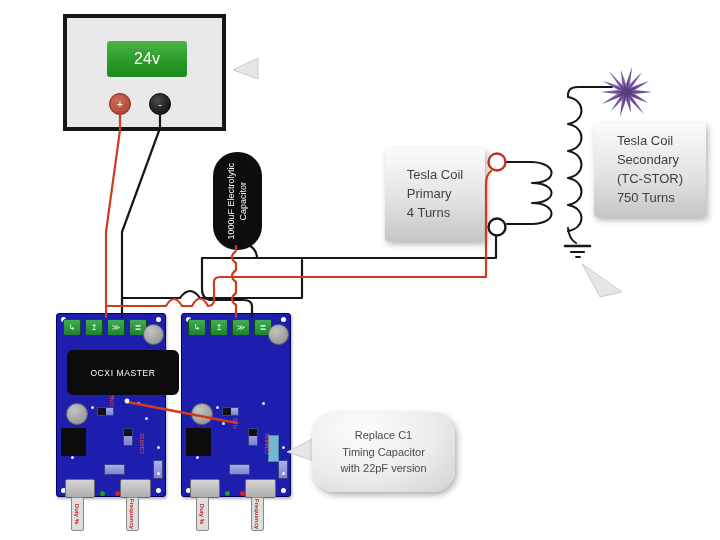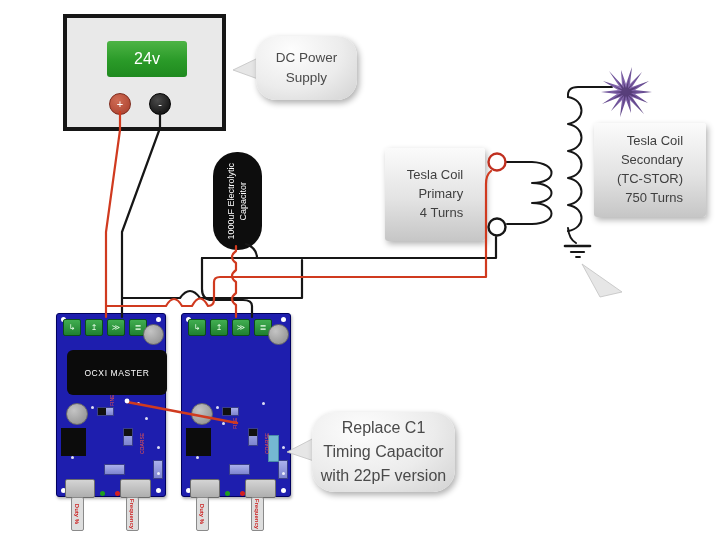--- a/index.html
+++ b/index.html
@@ -22,45 +22,45 @@
 
   
   .cap{left:213px;top:152px;width:49px;height:98px;background:#0d0d0d;border-radius:24px;
        z-index:2;display:flex;align-items:center;justify-content:center;}
   .cap span{transform:rotate(-90deg);color:#fff;font-size:9px;line-height:1.35;
        text-align:center;white-space:pre;width:98px;}
 
   
   .labelbox{background:linear-gradient(180deg,#fbfbfb 0%,#e3e3e3 55%,#c6c6c6 100%);
        border-radius:3px;box-shadow:2px 3px 6px rgba(0,0,0,.30);z-index:2;
-       display:flex;align-items:center;justify-content:center;text-align:right;
+       display:flex;align-items:center;justify-content:center;text-align:left;
        color:#3f3f3f;font-size:13px;line-height:1.45;}
   .lb-primary{left:385px;top:148px;width:100px;height:93px;}
   .lb-secondary{left:594px;top:123px;width:112px;height:94px;}
 
   
   .bubble{background:radial-gradient(ellipse at 35% 22%,#fdfdfd 0%,#ececec 55%,#d2d2d2 100%);
        box-shadow:2px 3px 6px rgba(0,0,0,.32);z-index:6;
        display:flex;align-items:center;justify-content:center;text-align:center;
        color:#4a4a4a;}
   .cb-dc{left:256px;top:36px;width:101px;height:64px;border-radius:20px;font-size:13.5px;line-height:1.45;}
   .cb-rf{left:594px;top:288px;width:102px;height:57px;border-radius:28px;font-size:16px;}
-  .cb-c1{left:312px;top:412px;width:143px;height:80px;border-radius:22px;font-size:16px;line-height:1.5;}
+  .cb-c1{left:312px;top:412px;width:143px;height:80px;border-radius:22px;font-size:11px;line-height:1.5;}
 
   
   .board{top:313px;width:110px;height:184px;background:#1e1eae;border:1.5px solid #000060;
        box-sizing:border-box;border-radius:3px;box-shadow:1px 2px 3px rgba(0,0,0,.30);z-index:2;}
   .b-master{left:56px;} .b-slave{left:181px;}
   .corner{position:absolute;width:5px;height:5px;border-radius:50%;background:#fff;}
   .term-blk{position:absolute;top:5px;width:18px;height:17px;box-sizing:border-box;
        background:linear-gradient(180deg,#41ae50,#1f8030);border:1px solid #0b4d19;border-radius:2px;
        color:#eaffea;font-size:8px;display:flex;align-items:center;justify-content:center;}
   .gcirc{position:absolute;border-radius:50%;
        background:radial-gradient(circle at 35% 32%,#c4c4c4,#8a8a8a);border:1px solid #6a6a6a;box-sizing:border-box;}
-  .pcb-display{position:absolute;left:10px;top:36px;width:100px;height:45px;background:#0b0b0b;
+  .pcb-display{position:absolute;left:10px;top:36px;width:112px;height:45px;background:#0b0b0b;
        border-radius:6px;color:#fff;font-size:8.5px;letter-spacing:.6px;
        display:flex;align-items:center;justify-content:center;}
   .blacksq{position:absolute;left:4px;top:114px;width:25px;height:28px;background:#0c0c0c;}
   .comp{position:absolute;background:linear-gradient(180deg,#aab0ec,#7d84cf);border:1px solid #3a3f8a;box-sizing:border-box;}
   .comp .dark{position:absolute;left:0;top:0;width:8px;height:100%;background:#111;}
   .compA{left:40px;top:93px;width:17px;height:9px;}
   .compB{left:66px;top:114px;width:10px;height:18px;}
   .compB .dark{width:100%;height:7px;}
   .compC{left:47px;top:150px;width:21px;height:11px;}
   .compD{left:96px;top:146px;width:10px;height:19px;}
@@ -222,19 +222,17 @@
     <circle cx="497" cy="162" r="8.5" fill="#ffffff" stroke="#c03020" stroke-width="2.4"></circle>
     <circle cx="497" cy="227" r="8.5" fill="#ffffff" stroke="#161616" stroke-width="2.4"></circle>
     <circle cx="127" cy="401" r="2.4" fill="#ffffff"></circle>
 
     <g>
       <polygon fill="url(#sparkGrad)" points="652,92 635,94 648,103 632,97 644,114 630,100 631,113 626,100 620,117 622,100 611,111 620,97 602,104 617,94 601,92 618,90 603,81 619,86 609,71 622,85 621,70 626,84 632,67 630,84 642,72 632,87 649,81 635,90"></polygon>
       <polygon fill="#4e3570" opacity="0.85" points="640,92 631,93 638,98 629,95 636,104 628,96 629,104 626,96 623,106 624,96 618,102 623,95 613,99 621,93 612,92 622,91 614,86 622,89 617,80 624,88 623,80 626,88 629,78 628,88 635,81 629,89 639,86 631,91"></polygon>
     </g>
   </svg>
 
-  <div class="abs bubble cb-dc preline">DC Power
-Supply</div>
   <div class="abs bubble cb-c1 preline">Replace C1
 Timing Capacitor
 with 22pF version</div>
 
 </div>
 
 </body></html>

